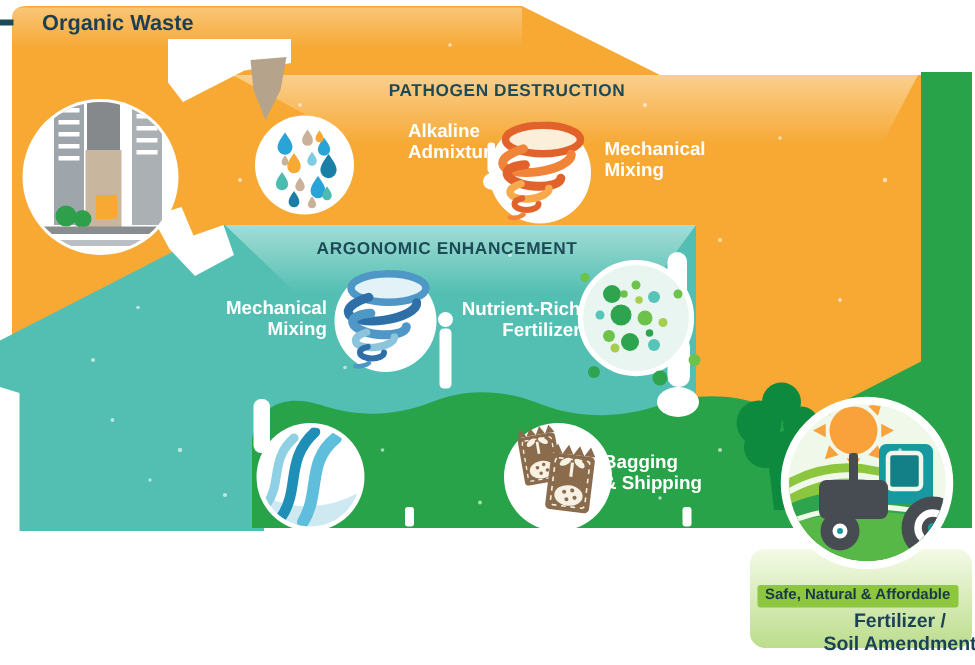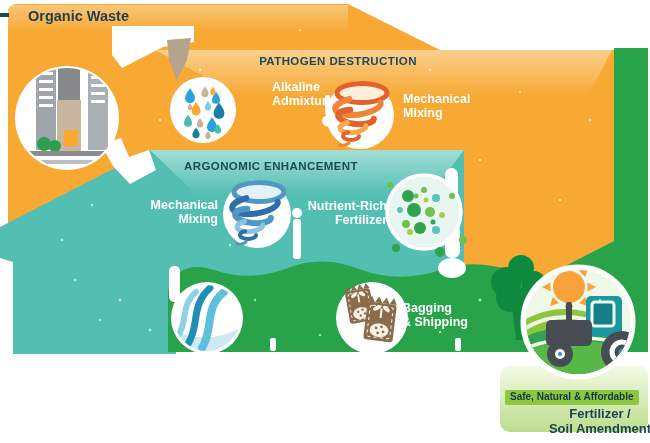--- a/index.html
+++ b/index.html
@@ -9,21 +9,21 @@
   .label{position:absolute;font-weight:800;white-space:pre-line;line-height:1.15;}
   .lbl-dark{color:#1C4355;}
   .lbl-white{color:#ffffff;}
   .stage-title{font-size:11.5px;letter-spacing:.4px;color:#1C4A57;text-align:center;}
   .step-label{font-size:12.5px;}
   .right-align{text-align:right;}
   #organic-waste-label{left:28px;top:8px;font-size:14.5px;color:#1D3E53;}
   #pathogen-title{left:238px;top:55px;width:200px;}
   #alkaline-label{left:243px;top:80px;margin-left:29px;}
   #mech-mix-1-label{left:403px;top:92px;}
-  #agronomic-title{left:171px;top:160px;width:200px;}
+  #agronomic-title{left:198px;top:160px;width:200px;}
   #mech-mix-2-label{left:138px;top:198px;width:80px;}
   #nutrient-label{left:297px;top:199px;width:90px;}
   #curing-label{left:247px;top:301px;}
   #bagging-label{left:402px;top:301px;}
   #output-tagline{left:505px;top:390px;background:#8DC63F;color:#17384A;
                   font-size:10px;padding:1px 5px 2px;border-radius:2px;}
   #output-label{left:525px;top:406px;width:150px;text-align:center;font-size:13px;
                 color:#1C4355;line-height:1.18;}
 </style>
 </head>

